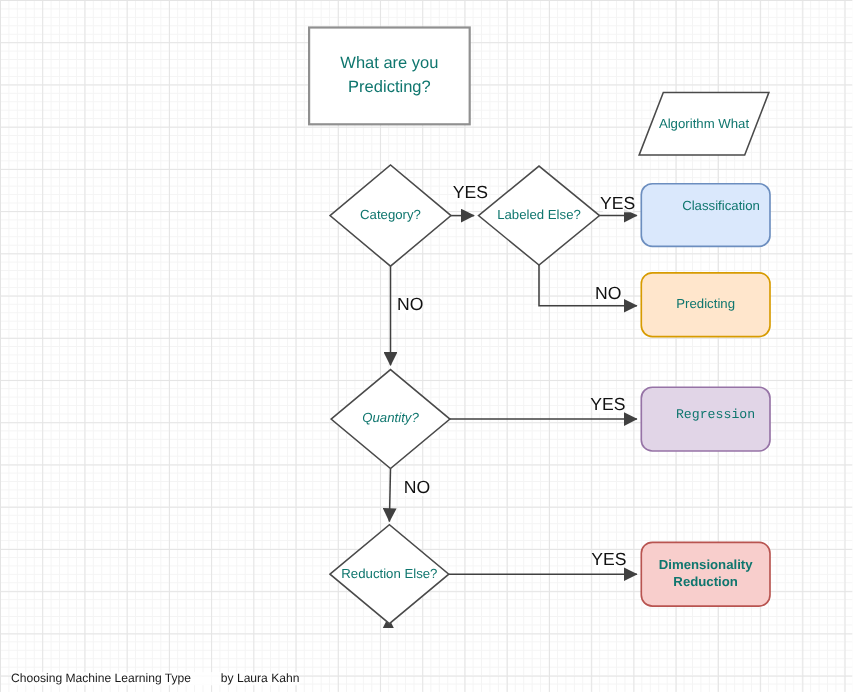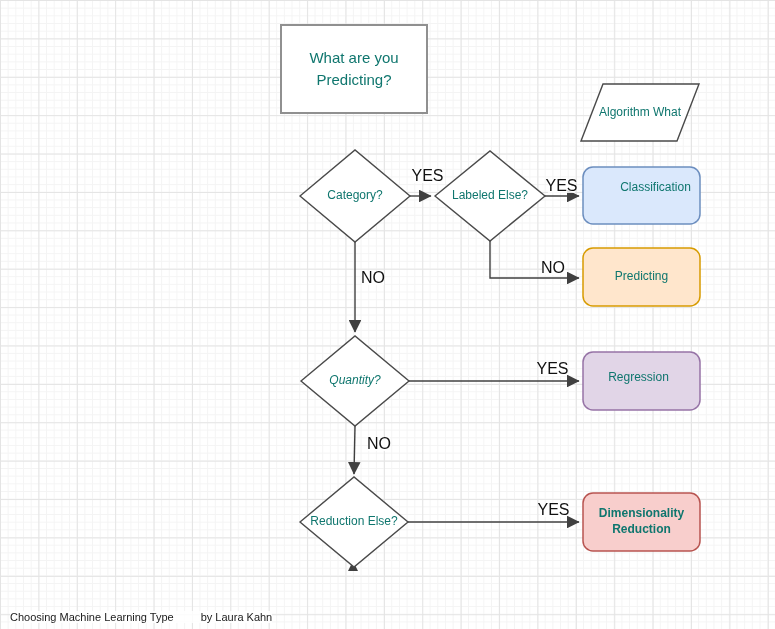--- a/index.html
+++ b/index.html
@@ -87,21 +87,21 @@
 
 <div class="lbl" style="left:590px; top:86px; width:100px; height:53px;">Algorithm What</div>
 
 <div class="lbl" style="left:305px; top:152px; width:100px; height:88px;">Category?</div>
 <div class="lbl" style="left:430px; top:152px; width:120px; height:88px;">Labeled Else?</div>
 <div class="lbl" style="left:305px; top:337px; width:100px; height:88px;font-style:italic;">Quantity?</div>
 <div class="lbl" style="left:296px; top:478px; width:116px; height:88px;">Reduction Else?</div>
 
 <div class="lbl" style="left:566px; top:167px; width:117px; height:41px;margin-left:31px;">Classification</div>
 <div class="lbl" style="left:583px; top:248px; width:117px; height:58px;">Predicting</div>
-<div class="lbl" style="left:580px; top:352px; width:117px; height:52px;">Regression</div>
+<div class="lbl" style="left:592px; top:352px; width:117px; height:52px;font-family:Liberation Mono, monospace;">Regression</div>
 <div class="lbl" style="left:588px; top:493px; width:107px; height:58px;font-weight:bold;">Dimensionality Reduction</div>
 
 <div class="edge-lbl" style="left:414px; top:169px; width:27px;">YES</div>
 <div class="edge-lbl" style="left:548px; top:179px; width:27px;">YES</div>
 <div class="edge-lbl" style="left:542px; top:261px; width:22px;">NO</div>
 <div class="edge-lbl" style="left:362px; top:271px; width:22px;">NO</div>
 <div class="edge-lbl" style="left:539px; top:362px; width:27px;">YES</div>
 <div class="edge-lbl" style="left:368px; top:437px; width:22px;">NO</div>
 <div class="edge-lbl" style="left:540px; top:503px; width:27px;">YES</div>
 

